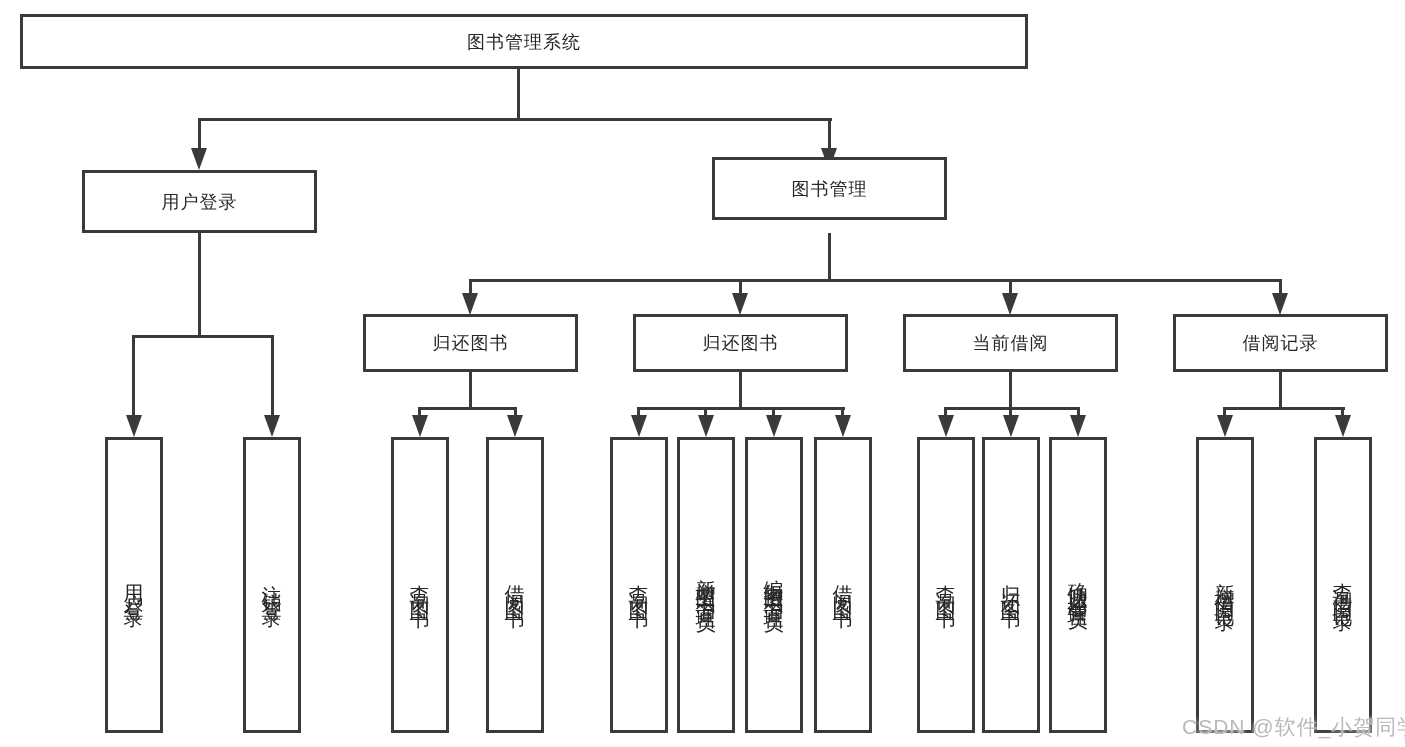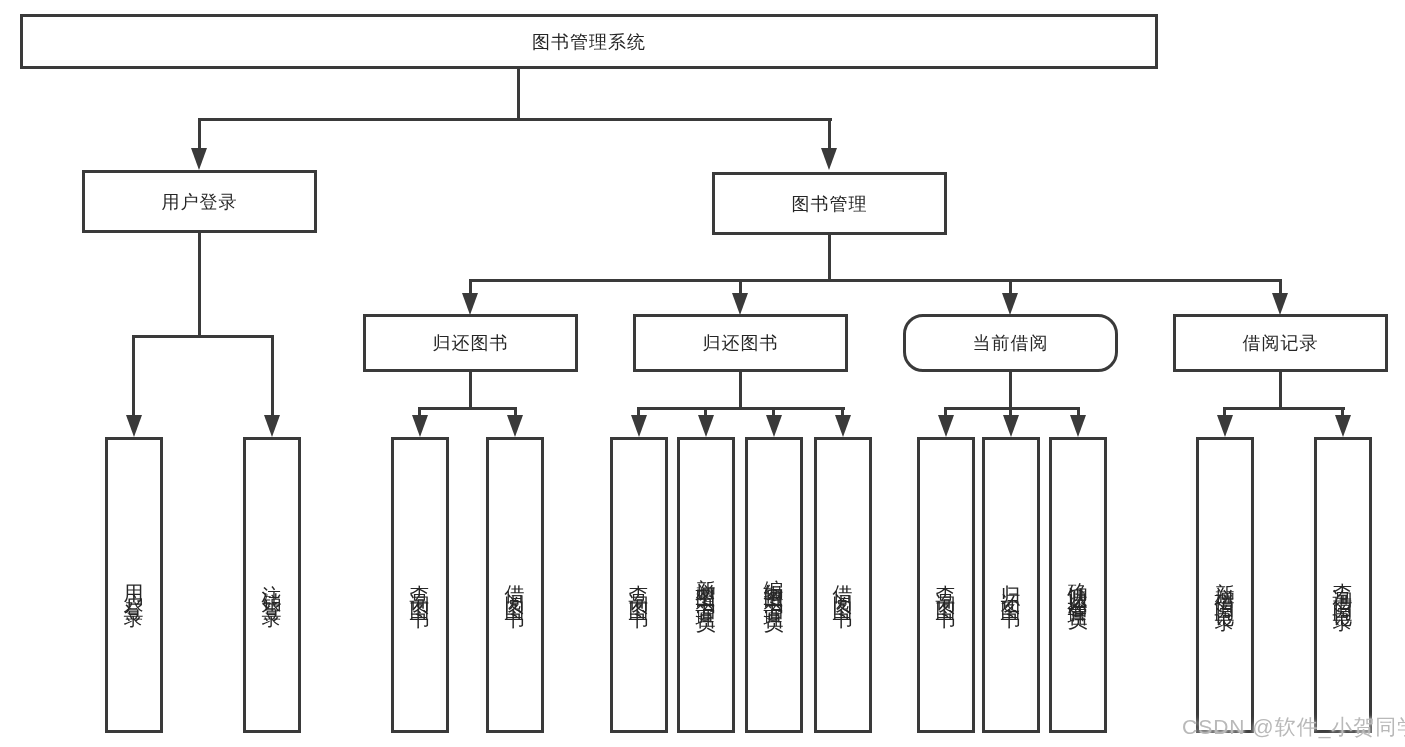--- a/index.html
+++ b/index.html
@@ -56,31 +56,31 @@
     letter-spacing:1px;
     z-index:3;
     white-space:nowrap;
   }
 </style>
 </head>
 <body>
 
 <div id="canvas">
 
-  <div class="hbox" style="left:20px;top:14px;width:1138px;height:55px;">图书管理系统</div>
+  <div class="hbox" style="left:20px;top:14px;width:1008px;height:55px;">图书管理系统</div>
 
   <div class="hbox" style="left:82px;top:170px;width:235px;height:63px;">用户登录</div>
 
-  <div class="hbox" style="left:712px;top:172px;width:235px;height:63px;">图书管理</div>
+  <div class="hbox" style="left:712px;top:157px;width:235px;height:63px;">图书管理</div>
 
   <div class="hbox" style="left:363px;top:314px;width:215px;height:58px;">归还图书</div>
 
   <div class="hbox" style="left:633px;top:314px;width:215px;height:58px;">归还图书</div>
 
-  <div class="hbox" style="left:903px;top:314px;width:215px;height:58px;border-radius:20px;">当前借阅</div>
+  <div class="hbox" style="left:903px;top:314px;width:215px;height:58px;">当前借阅</div>
 
   <div class="hbox" style="left:1173px;top:314px;width:215px;height:58px;">借阅记录</div>
 
   <div class="vbox" style="left:105px;">用户登录</div>
 
   <div class="vbox" style="left:243px;">注销登录</div>
 
   <div class="vbox" style="left:391px;">查询图书</div>
 
   <div class="vbox" style="left:486px;">借阅图书</div>

